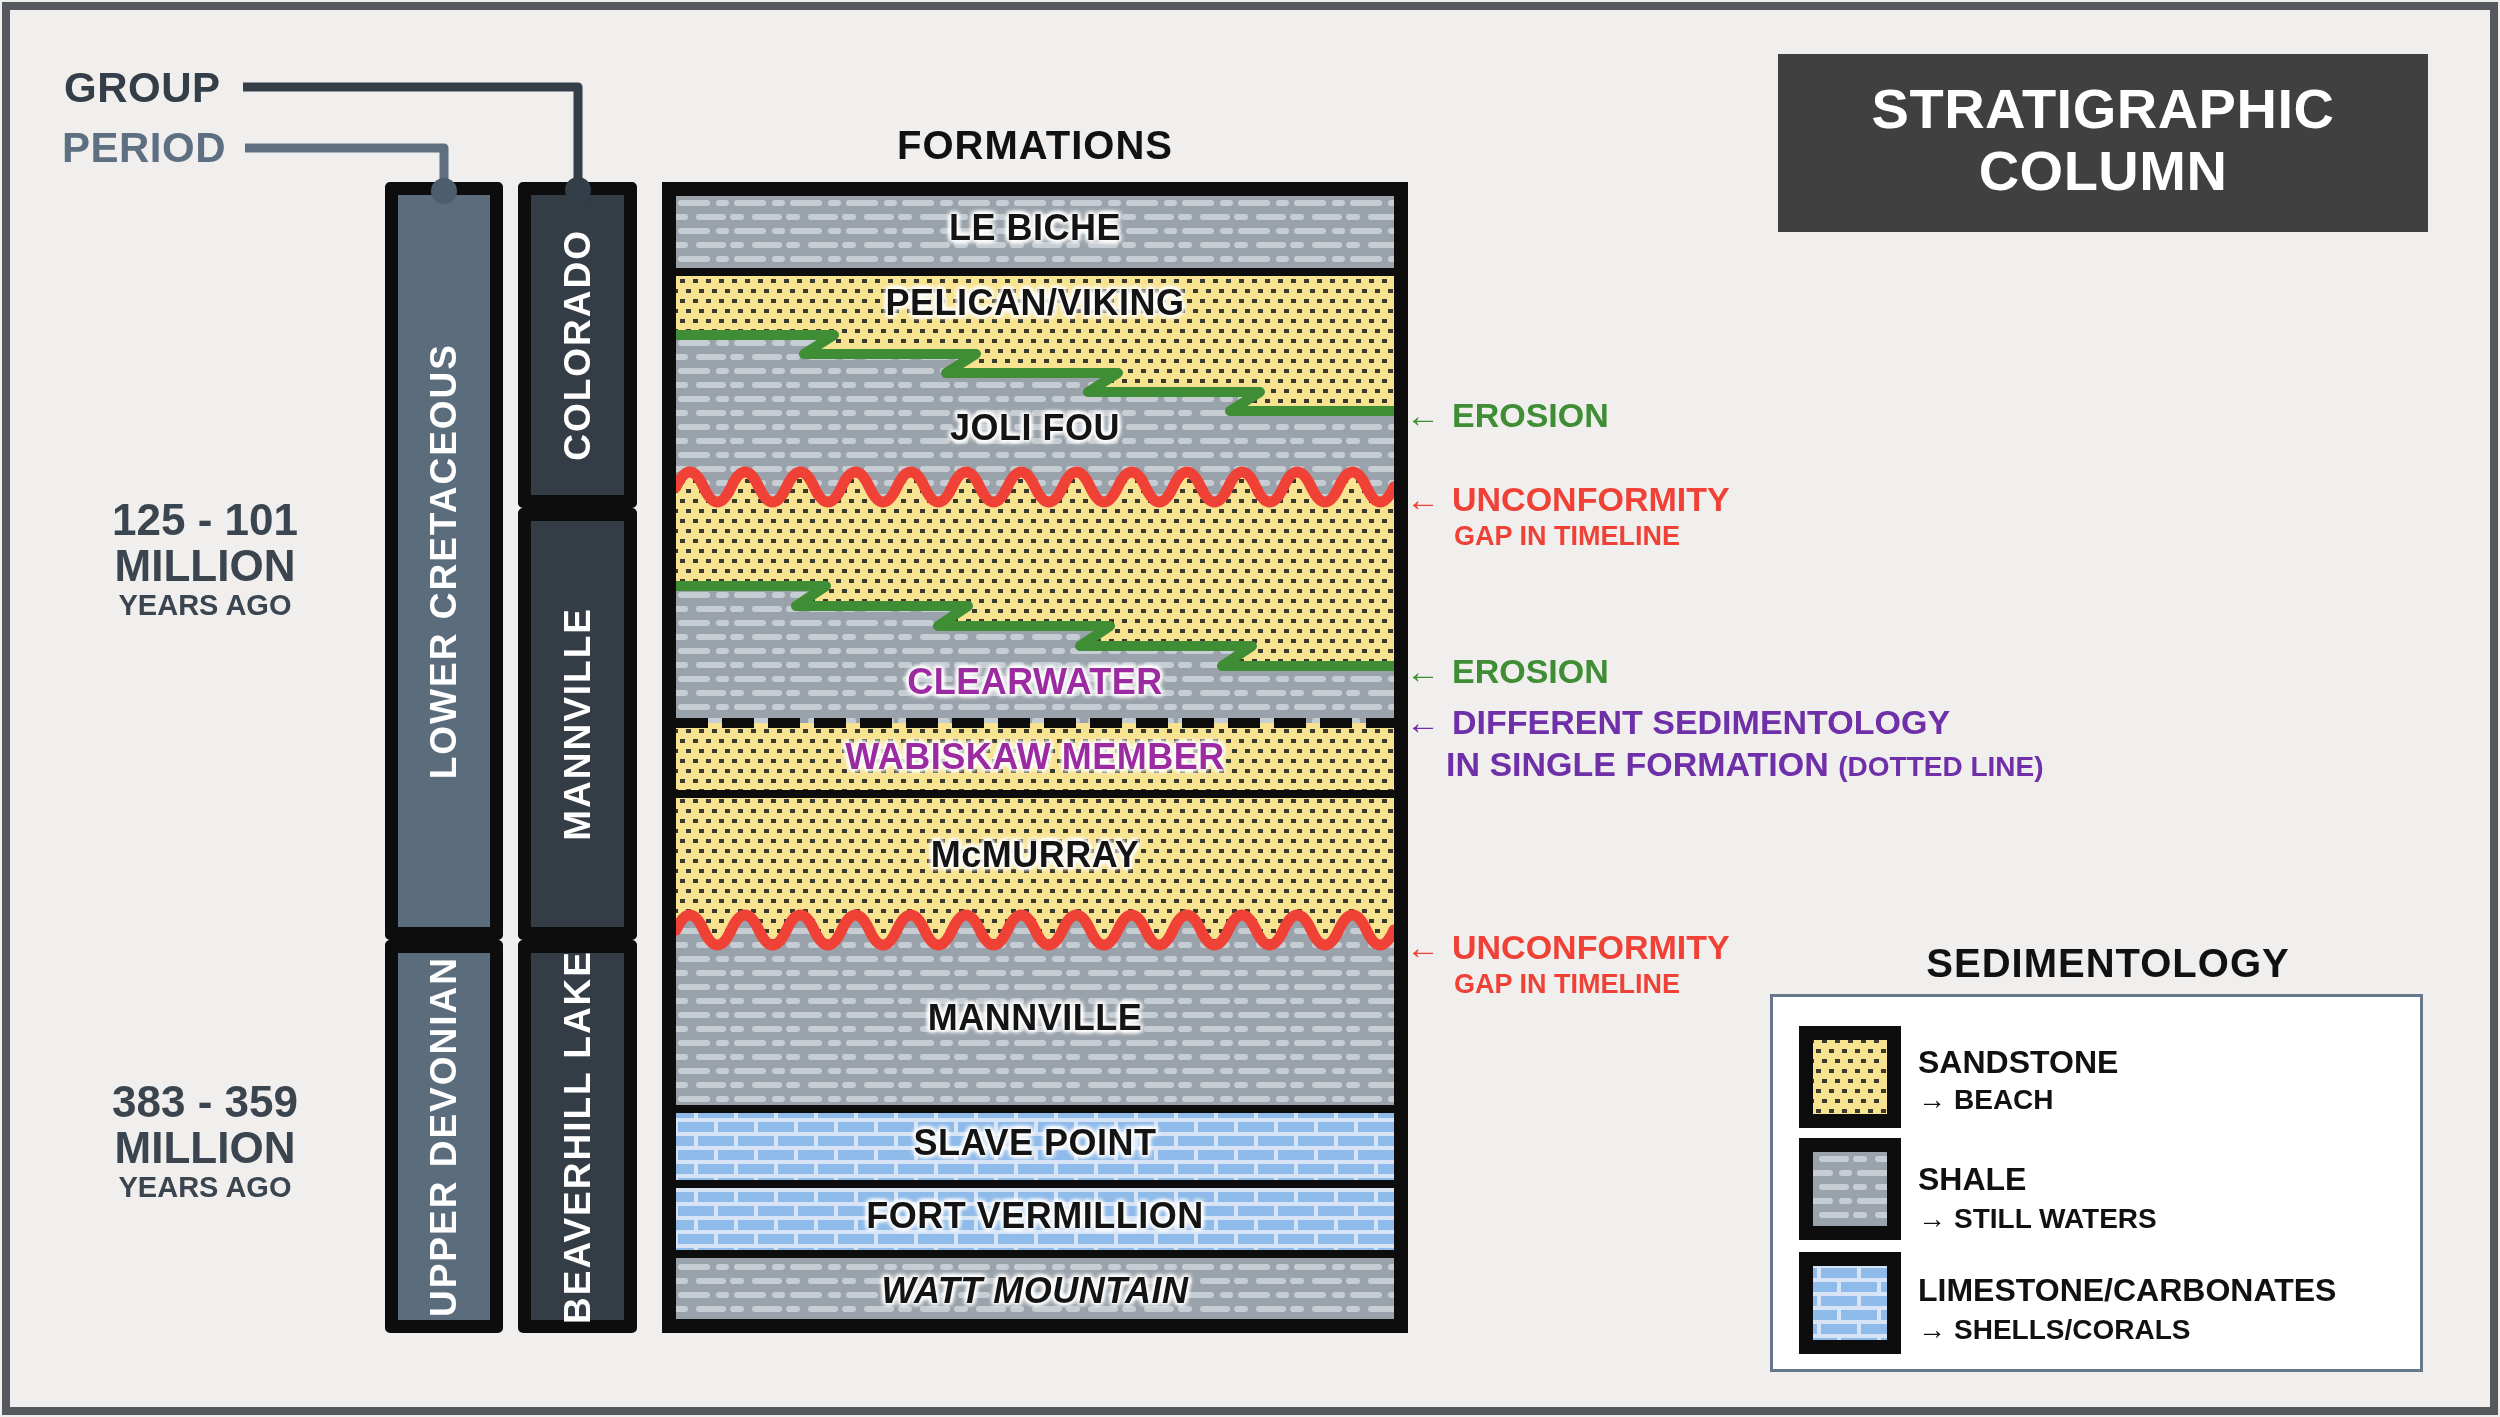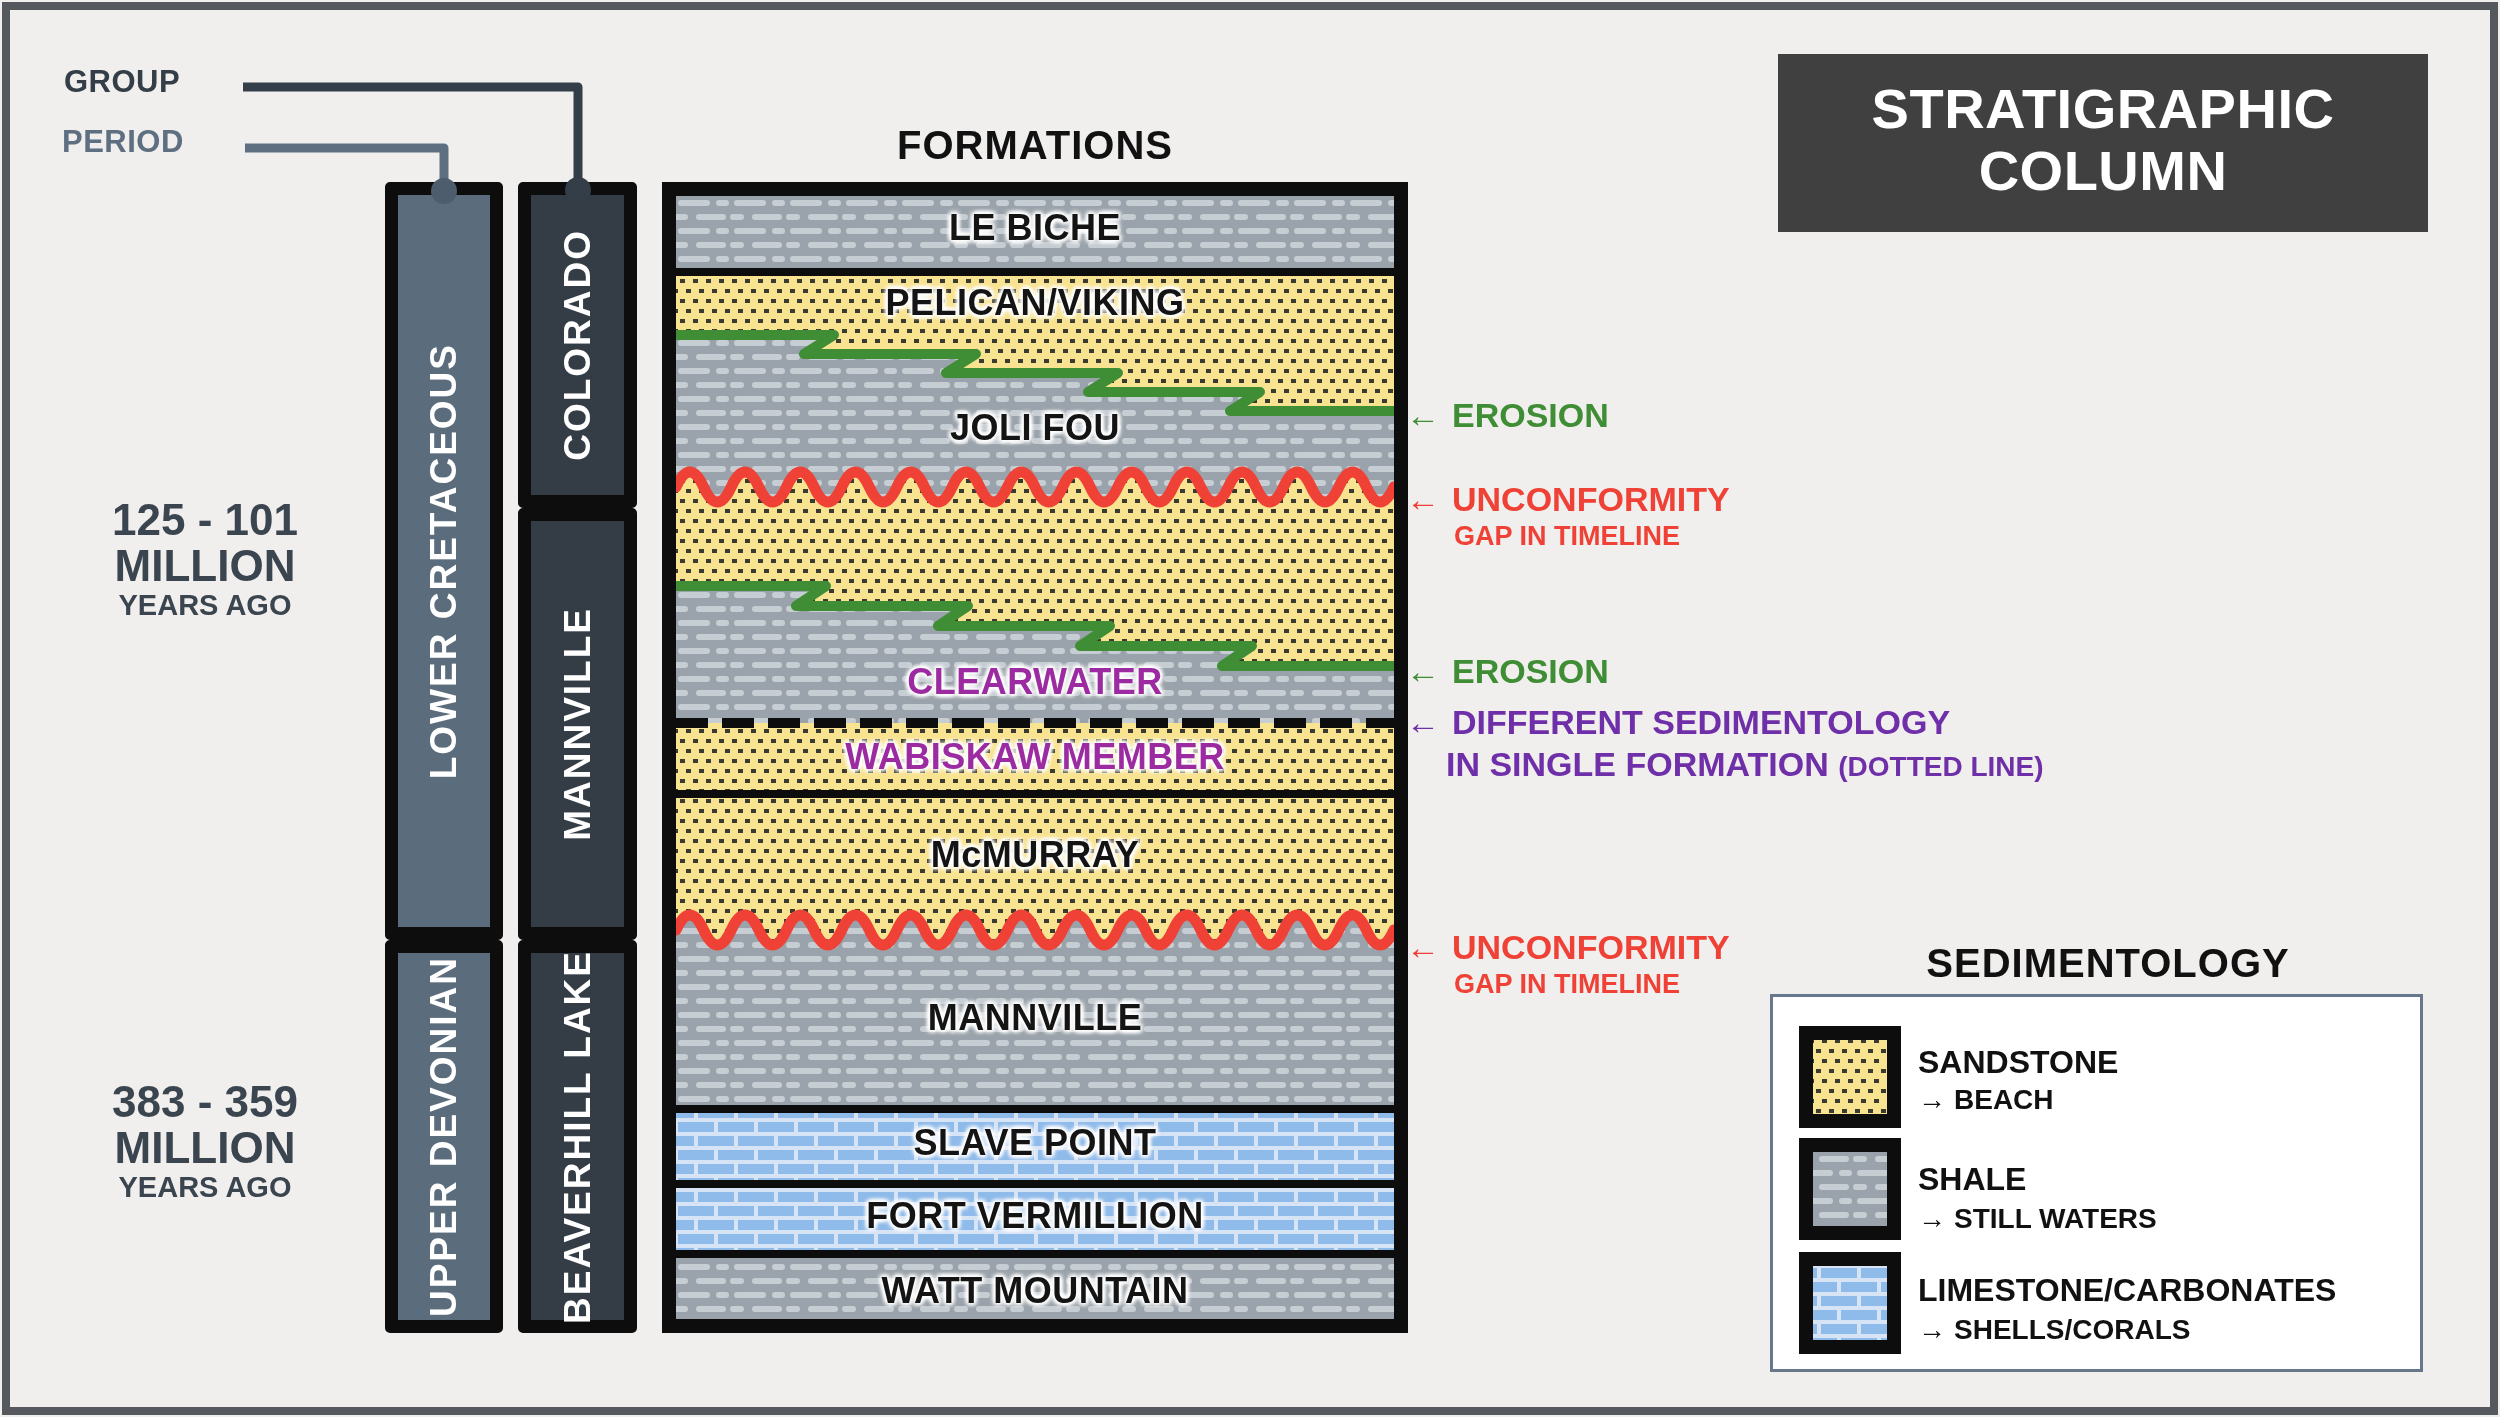--- a/index.html
+++ b/index.html
@@ -1,21 +1,21 @@
 <!DOCTYPE html>
 <html><head>
 <meta charset="utf-8">
 <style>
   html,body{margin:0;padding:0;background:#ffffff;}
   .page{position:relative;width:2500px;height:1417px;background:#f0efed;overflow:hidden;
         font-family:"Liberation Sans","DejaVu Sans",sans-serif;}
   .frame{position:absolute;inset:2px;border:8px solid #55585c;pointer-events:none;z-index:60;}
 
   
-  .axis-label{position:absolute;font-weight:bold;font-size:31px;letter-spacing:0.5px;white-space:nowrap;}
+  .axis-label{position:absolute;font-weight:bold;font-size:42px;letter-spacing:0.5px;white-space:nowrap;}
   .axis-group{left:64px;top:64px;color:#343e48;}
   .axis-period{left:62px;top:124px;color:#5d6f80;}
 
   
   .era{position:absolute;left:40px;width:330px;text-align:center;color:#3b454f;font-weight:bold;}
   .era .l1{font-size:44px;line-height:46px;}
   .era .l2{font-size:44px;line-height:46px;}
   .era .l3{font-size:29px;line-height:32px;}
   .era1{top:497px;} .era2{top:1068px;margin-top:11px;}
 
@@ -175,21 +175,21 @@
 
   <div class="f-label" style="top:208px;">LE BICHE</div>
   <div class="f-label" style="top:283px;">PELICAN/VIKING</div>
   <div class="f-label" style="top:408px;">JOLI FOU</div>
   <div class="f-label member" style="top:662px;">CLEARWATER</div>
   <div class="f-label member" style="top:737px;">WABISKAW MEMBER</div>
   <div class="f-label" style="top:835px;">McMURRAY</div>
   <div class="f-label" style="top:998px;">MANNVILLE</div>
   <div class="f-label" style="top:1123px;">SLAVE POINT</div>
   <div class="f-label" style="top:1196px;">FORT VERMILLION</div>
-  <div class="f-label" style="top:1271px;">WATT MOUNTAIN</div>
+  <div class="f-label" style="top:1271px;font-style:italic;">WATT MOUNTAIN</div>
 
   <div class="anno c-green" style="top:394px;">
     <div class="main"><span class="arrow">←</span><span>EROSION</span></div>
   </div>
   <div class="anno c-red" style="top:478px;">
     <div class="main"><span class="arrow">←</span><span>UNCONFORMITY</span></div>
     <div class="sub">GAP IN TIMELINE</div>
   </div>
   <div class="anno c-green" style="top:650px;">
     <div class="main"><span class="arrow">←</span><span>EROSION</span></div>

